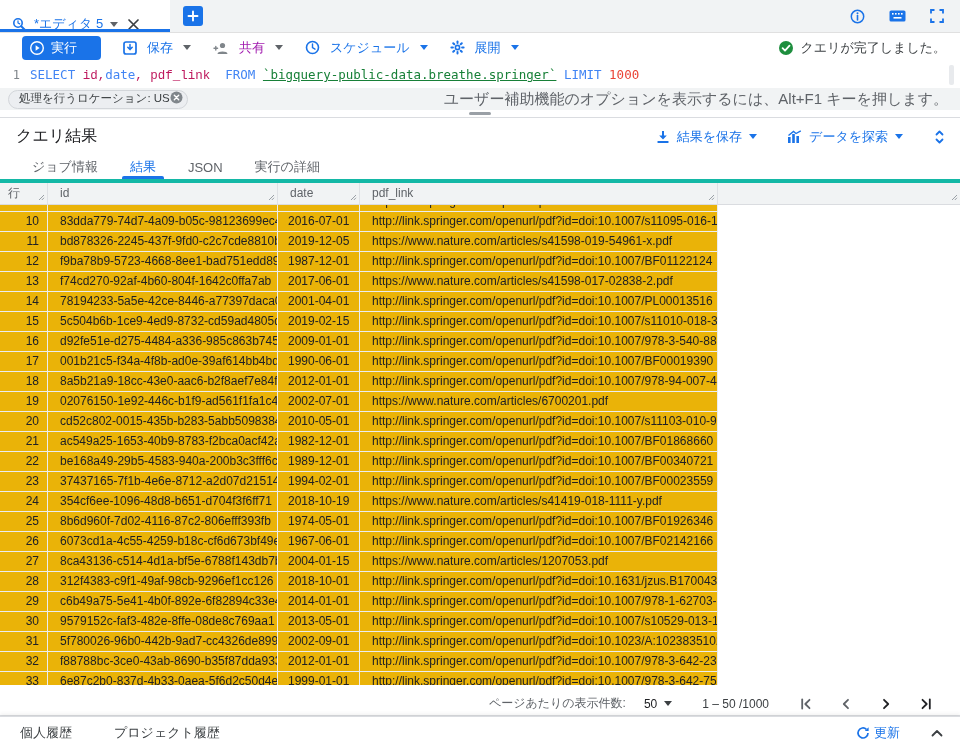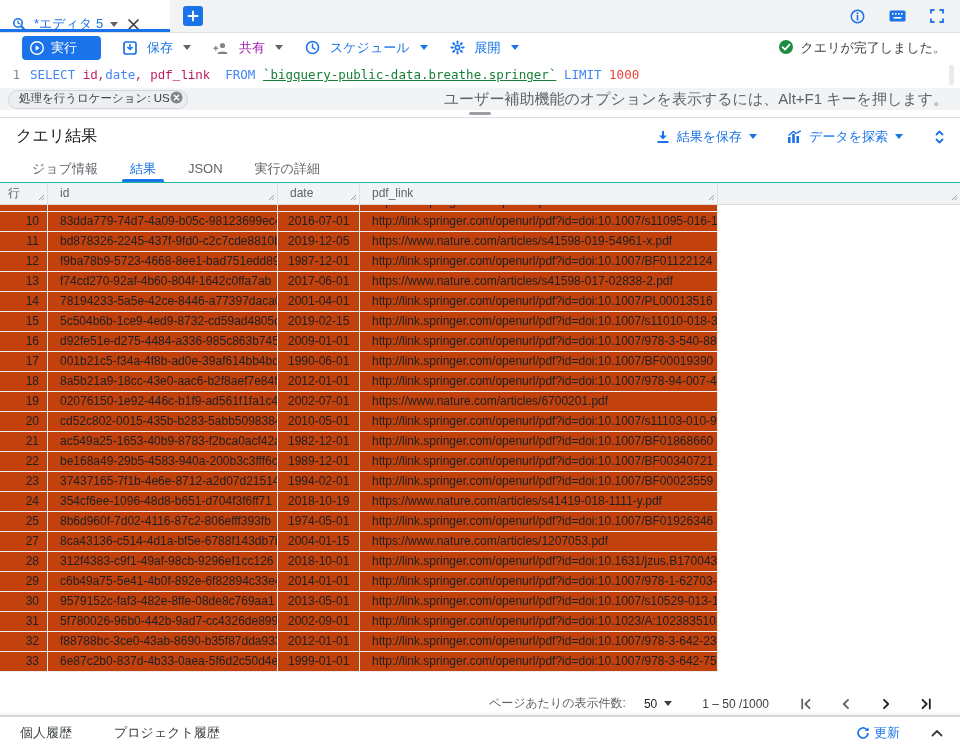--- a/index.html
+++ b/index.html
@@ -17,21 +17,21 @@
   .addtab { width:20px; height:20px; background:#1a73e8; border-radius:3px; margin:auto 0 auto 13px; display:flex; align-items:center; justify-content:center; cursor:pointer; }
   .tabbar-right { margin-left:auto; display:flex; align-items:center; gap:24px; padding-right:16px; color:#1a73e8; }
 
   
   .toolbar { height:29px; background:#fff; display:flex; align-items:center; padding-left:22px; gap:22px; }
   .btn-run { height:24px; background:#1a73e8; color:#fff; border:none; border-radius:4px; display:flex; align-items:center; gap:6px; padding:0 24px 0 7px; font-size:13px; font-family:inherit; cursor:pointer; }
   .tbtn { display:flex; align-items:center; gap:10px; font-size:13px; color:#1a73e8; cursor:pointer; background:none; border:none; font-family:inherit; }
   .tbtn.disabled { color:#a21caf; }
   .tbtn .caret { color:#5f6368; }
   .tbtn.blue-caret .caret { color:#1a73e8; }
-  .status { margin-left:auto; margin-right:14px; display:flex; align-items:flex-start; gap:7px; font-size:13px; color:#3c4043; }
+  .status { margin-left:auto; margin-right:14px; display:flex; align-items:center; gap:7px; font-size:13px; color:#3c4043; }
 
   
   .editor { position:relative; height:26px; background:#fff; display:flex; align-items:center; font-family:"DejaVu Sans Mono", monospace; font-size:12.5px; }
   .lineno { width:30px; text-align:right; color:#80868b; padding-right:10px; font-size:12px; }
   .sql { white-space:pre; }
   .tk-kw { color:#4285f4; }
   .tk-pl { color:#be185d;font-family:Liberation Mono, monospace; }
   .tk-tbl { color:#188038; text-decoration:underline; }
   .tk-num { color:#ea4335; }
   .editor-scrollbar { position:absolute; right:6px; top:3px; width:5px; height:20px; background:#e8eaed; border-radius:2px; }
@@ -44,36 +44,36 @@
   .splitter .handle { width:22px; height:3px; border-radius:2px; background:#9aa0a6; cursor:row-resize; }
 
   
   .results-header { height:37px; display:flex; align-items:center; padding:0 14px 0 16px; }
   .results-title { font-size:16px; color:#202124; }
   .rh-actions { margin-left:auto; display:flex; align-items:center; gap:30px; }
   .rh-btn { display:flex; align-items:center; gap:7px; color:#1a73e8; font-size:13px; background:none; border:none; font-family:inherit; cursor:pointer; }
   .rh-btn .caret { color:#1a73e8; }
 
   
-  .results-tabs { height:28px; display:flex; align-items:stretch; padding-left:16px; border-bottom:1px solid #14b8a6; }
+  .results-tabs { height:28px; display:flex; align-items:stretch; padding-left:16px; border-bottom:4px solid #14b8a6; }
   .rtab { display:flex; align-items:center; padding:0 16px; font-size:13px; color:#5f6368; position:relative; cursor:pointer; }
   .rtab.active { color:#1a73e8; font-weight:500; }
   .rtab.active::after { content:''; position:absolute; left:8px; right:8px; bottom:0; height:3px; background:#1a73e8; border-radius:2px 2px 0 0; }
 
   
   .table-wrap { height:502px; overflow:hidden; }
   .thead { display:flex; height:22px; background:#f1f3f4; }
   .hcell { position:relative; height:22px; font-size:12px; color:#5f6368; line-height:21px; padding-left:12px; border-bottom:1px solid #dadce0; border-right:1px solid #dfe1e5; white-space:nowrap; overflow:hidden; }
   .hcell .rsz { position:absolute; right:2px; bottom:3px; }
   .hc0 { width:48px; padding-left:8px; }
   .hc1 { width:230px; }
   .hc2 { width:82px; }
   .hc3 { width:358px; }
   .hc4 { flex:1; border-right:none; }
-  .tbody { background:#c2410c; }
+  .tbody { background:#eab308; }
   .trow { display:flex; height:20px; }
   .tcell { height:20px; font-size:12px; color:#202124; line-height:19px; border-bottom:1px solid #ebedef; border-right:1px solid #ebedef; white-space:nowrap; overflow:hidden; }
   .tcell.c0 { width:48px; text-align:right; padding-right:8px; }
   .tcell.c1 { width:230px; padding-left:12px; }
   .tcell.c2 { width:82px; padding-left:10px; }
   .tcell.c3 { width:358px; padding-left:12px; }
   .tcell.c4 { flex:1; border-bottom:none; border-right:none; background:#fff; }
   .trow.sliver .tcell { height:7px; }
   .trow.sliver { height:7px; }
   .trow.sliver span { display:block; margin-top:-13px; }
@@ -445,20 +445,27 @@
           <div class="tcell c4"><span></span></div>
         </div>
         <div class="trow">
           <div class="tcell c0"><span>25</span></div>
           <div class="tcell c1"><span>8b6d960f-7d02-4116-87c2-806efff393fb</span></div>
           <div class="tcell c2"><span>1974-05-01</span></div>
           <div class="tcell c3"><span>http://link.springer.com/openurl/pdf?id=doi:10.1007/BF01926346</span></div>
           <div class="tcell c4"><span></span></div>
         </div>
         <div class="trow">
+          <div class="tcell c0"><span>26</span></div>
+          <div class="tcell c1"><span>6073cd1a-4c55-4259-b18c-cf6d673bf49e</span></div>
+          <div class="tcell c2"><span>1967-06-01</span></div>
+          <div class="tcell c3"><span>http://link.springer.com/openurl/pdf?id=doi:10.1007/BF02142166</span></div>
+          <div class="tcell c4"><span></span></div>
+        </div>
+        <div class="trow">
           <div class="tcell c0"><span>27</span></div>
           <div class="tcell c1"><span>8ca43136-c514-4d1a-bf5e-6788f143db7b</span></div>
           <div class="tcell c2"><span>2004-01-15</span></div>
           <div class="tcell c3"><span>https://www.nature.com/articles/1207053.pdf</span></div>
           <div class="tcell c4"><span></span></div>
         </div>
         <div class="trow">
           <div class="tcell c0"><span>28</span></div>
           <div class="tcell c1"><span>312f4383-c9f1-49af-98cb-9296ef1cc126</span></div>
           <div class="tcell c2"><span>2018-10-01</span></div>

